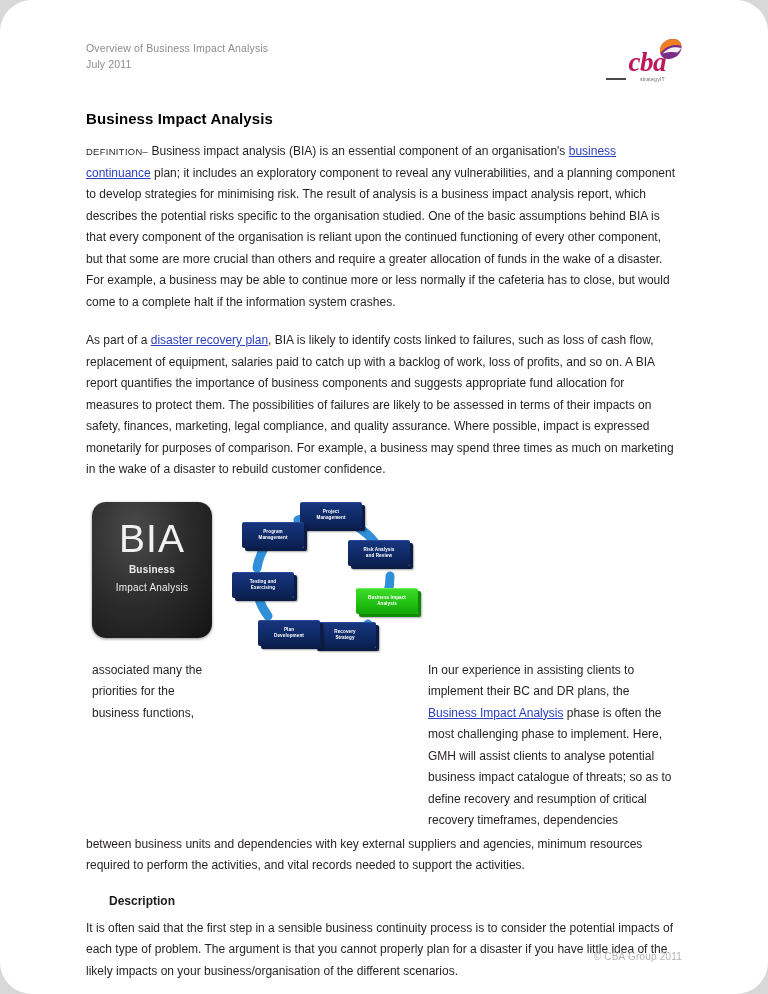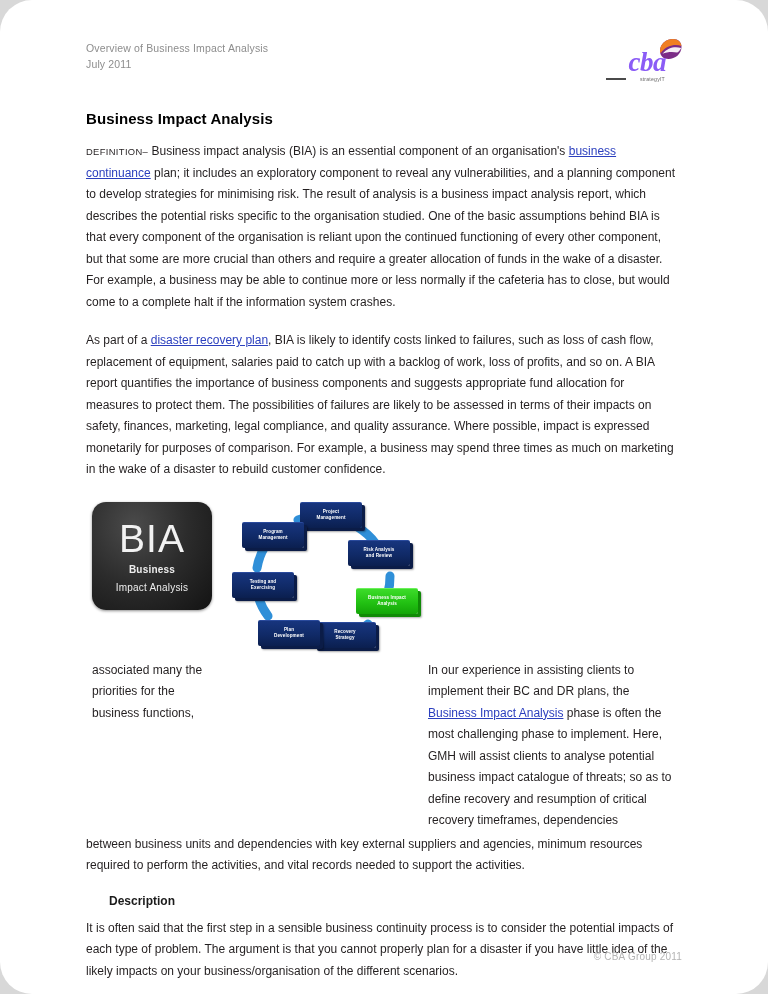--- a/index.html
+++ b/index.html
@@ -53,21 +53,21 @@
     height: 22px;
   }
   .logo-word {
     position: absolute;
     right: 18px;
     top: 11px;
     font-family: "Liberation Serif", serif;
     font-weight: bold;
     font-style: italic;
     font-size: 27px;
-    color: #8b5cf6;
+    color: #be185d;
     letter-spacing: -0.5px;
     line-height: 1;
   }
   .logo-sub {
     position: absolute;
     right: 19px;
     top: 38px;
     font-size: 5.2px;
     color: #6a6a6a;
     letter-spacing: .2px;
@@ -118,21 +118,21 @@
   .tight { margin-bottom: 0; }
 
   
   .figure-block {
     position: relative;
     margin: 0 0 16px 0;
   }
   .bia-badge {
     float: left;
     width: 120px;
-    height: 108px;
+    height: 136px;
     margin: 4px 14px 2px 6px;
     border-radius: 14px;
     background: radial-gradient(ellipse at 35% 22%, #4b4b4b 0%, #2c2c2c 48%, #131313 100%);
     box-shadow: 0 1px 3px rgba(0,0,0,.45);
     position: relative;
     shape-outside: inset(0);
   }
   .bia-badge .bia-big {
     position: absolute;
     top: 17px;

